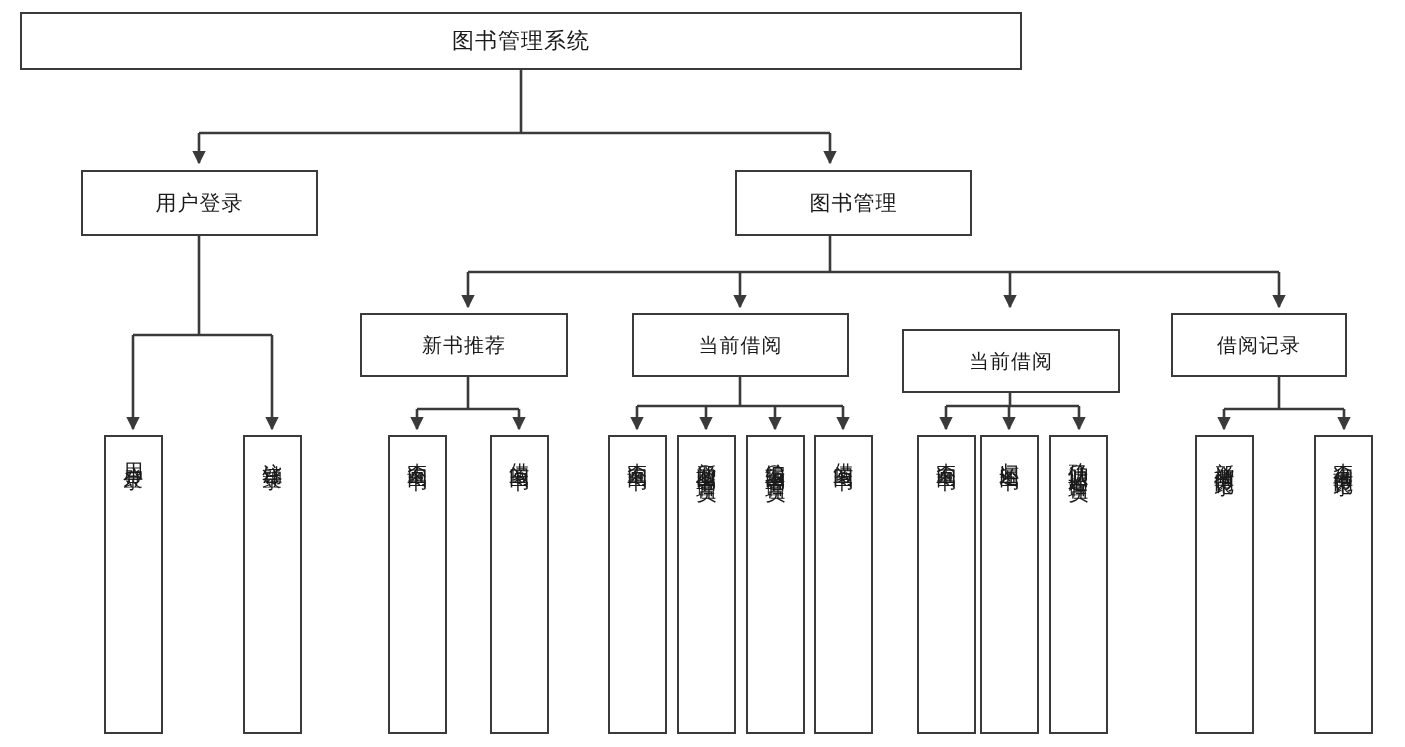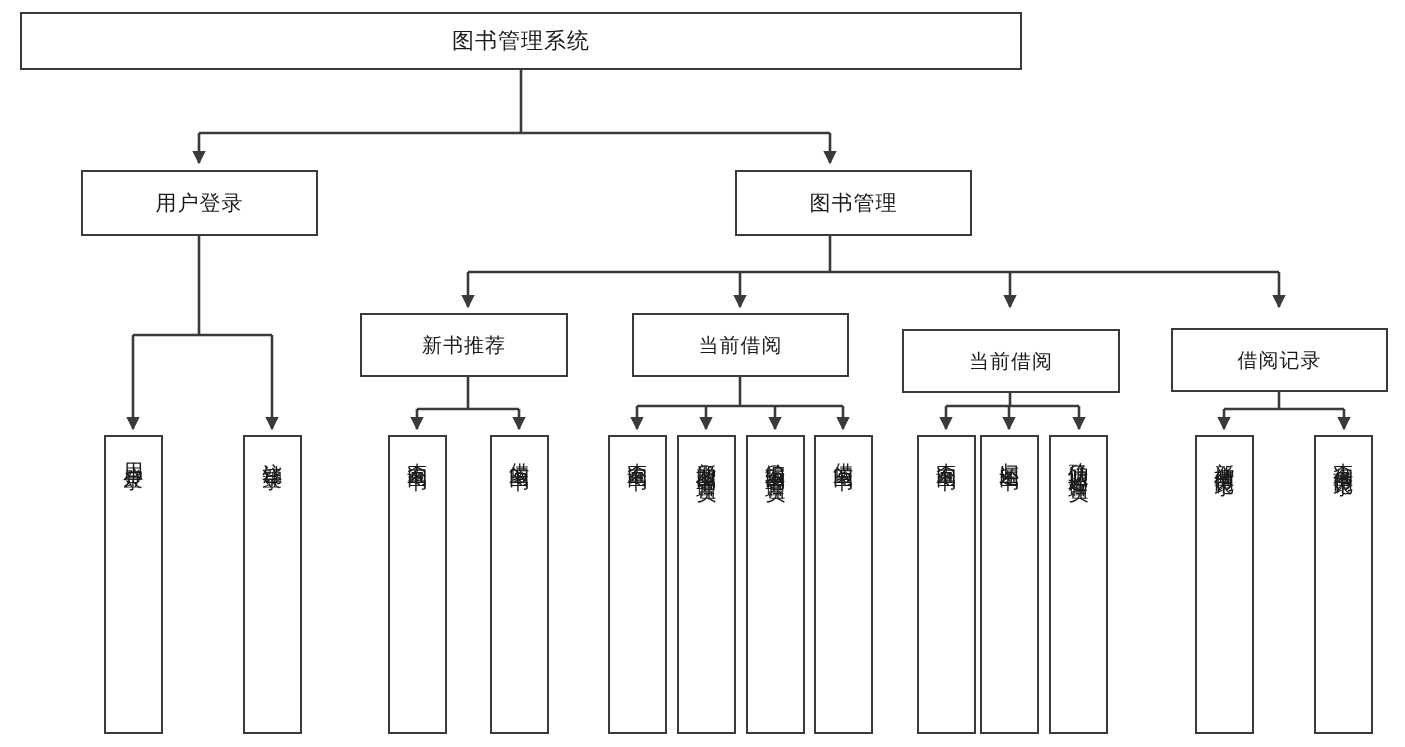--- a/index.html
+++ b/index.html
@@ -148,21 +148,21 @@
   </div>
 
   <div class="node level-3" style="left:632px; top:313px; width:217px; height:64px;">
     <span class="htext">当前借阅</span>
   </div>
 
   <div class="node level-3" style="left:902px; top:329px; width:218px; height:64px;">
     <span class="htext">当前借阅</span>
   </div>
 
-  <div class="node level-3" style="left:1171px; top:328px; width:217px; height:64px;">
+  <div class="node level-3" style="left:1171px; top:313px; width:176px; height:64px;">
     <span class="htext">借阅记录</span>
   </div>
 
   <div class="node leaf" style="left:104px; top:435px; width:59px; height:299px;">
     <span class="vtext">用户登录</span>
   </div>
 
   <div class="node leaf" style="left:243px; top:435px; width:59px; height:299px;">
     <span class="vtext">注销登录</span>
   </div>

